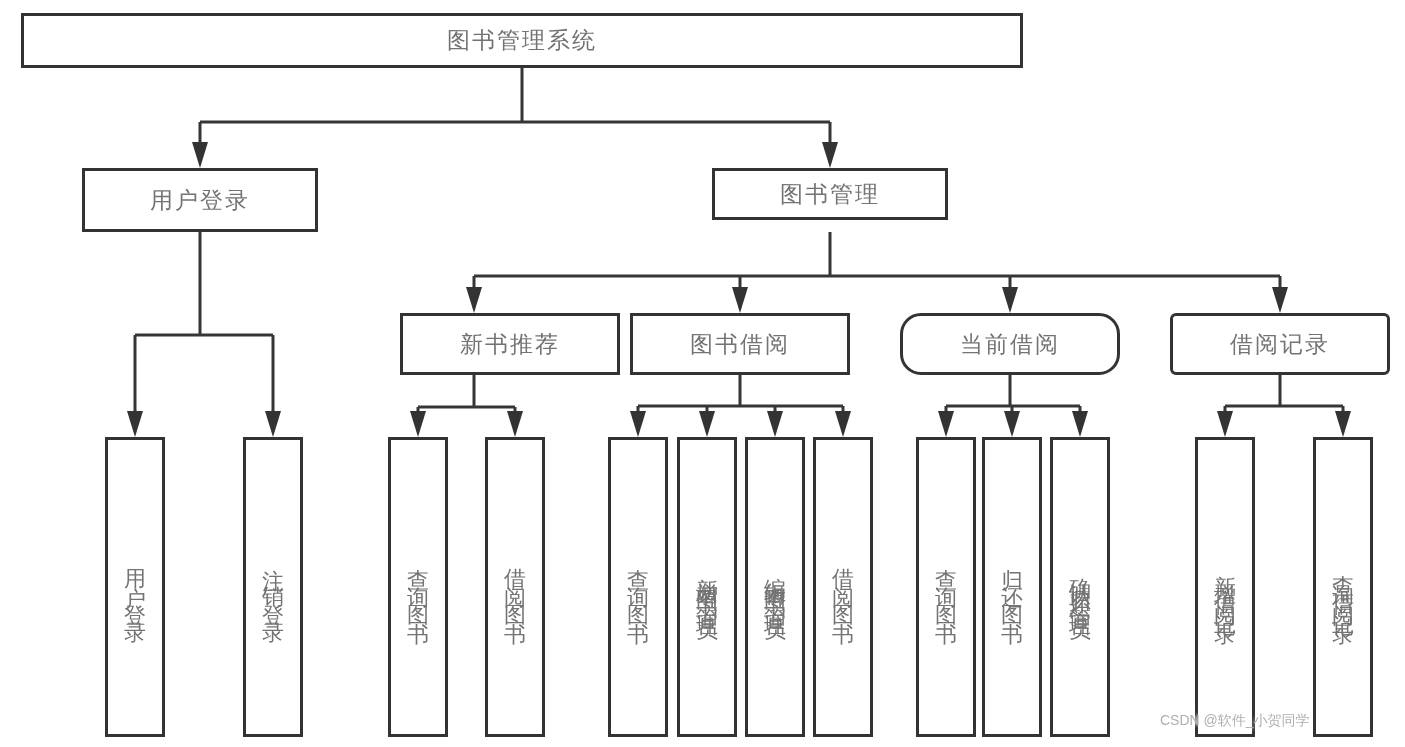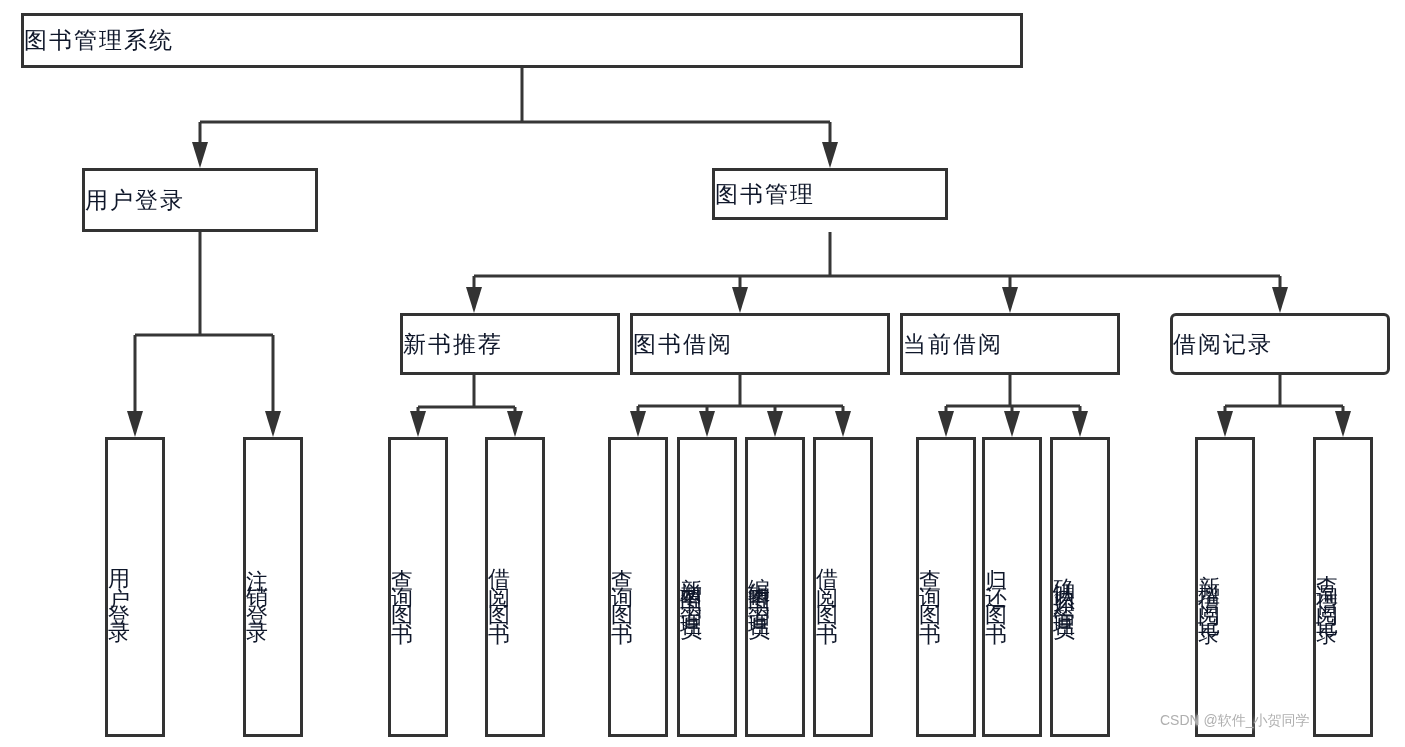--- a/index.html
+++ b/index.html
@@ -16,22 +16,22 @@
   }
   svg.connectors path { stroke:#363636; stroke-width:3; fill:none; }
   svg.connectors polygon { fill:#333333; }
   .box {
     position:absolute;
     border:3px solid #333333;
     background:#ffffff;
     box-sizing:border-box;
     display:flex;
     align-items:center;
-    justify-content:flex-start;
-    color:#0f172a;
+    justify-content:center;
+    color:#737373;
     z-index:1;
   }
   .box .lbl-h {
     font-size:23px;
     letter-spacing:2px;
     white-space:nowrap;
   }
   .box .lbl-v {
     writing-mode:vertical-rl;
     text-orientation:mixed;
@@ -106,24 +106,24 @@
 <div class="box" style="left:82px; top:168px; width:236px; height:64px;">
   <span class="lbl-h">用户登录</span>
 </div>
 <div class="box" style="left:712px; top:168px; width:236px; height:52px;">
   <span class="lbl-h">图书管理</span>
 </div>
 
 <div class="box" style="left:364px; top:313px; width:220px; height:62px;margin-left:36px;">
   <span class="lbl-h">新书推荐</span>
 </div>
-<div class="box" style="left:630px; top:313px; width:260px; height:62px;">
+<div class="box" style="left:630px; top:313px; width:220px; height:62px;">
   <span class="lbl-h">图书借阅</span>
 </div>
-<div class="box" style="left:900px; top:313px; width:220px; height:62px;">
+<div class="box" style="left:900px; top:313px; width:220px; height:62px;border-radius:21px;">
   <span class="lbl-h">当前借阅</span>
 </div>
 <div class="box" style="left:1170px; top:313px; width:220px; height:62px;border-radius:6px;">
   <span class="lbl-h">借阅记录</span>
 </div>
 
 <div class="box" style="left:105px; top:437px; width:60px; height:300px;">
   <span class="lbl-v sp4">用户登录</span>
 </div>
 <div class="box" style="left:243px; top:437px; width:60px; height:300px;">

